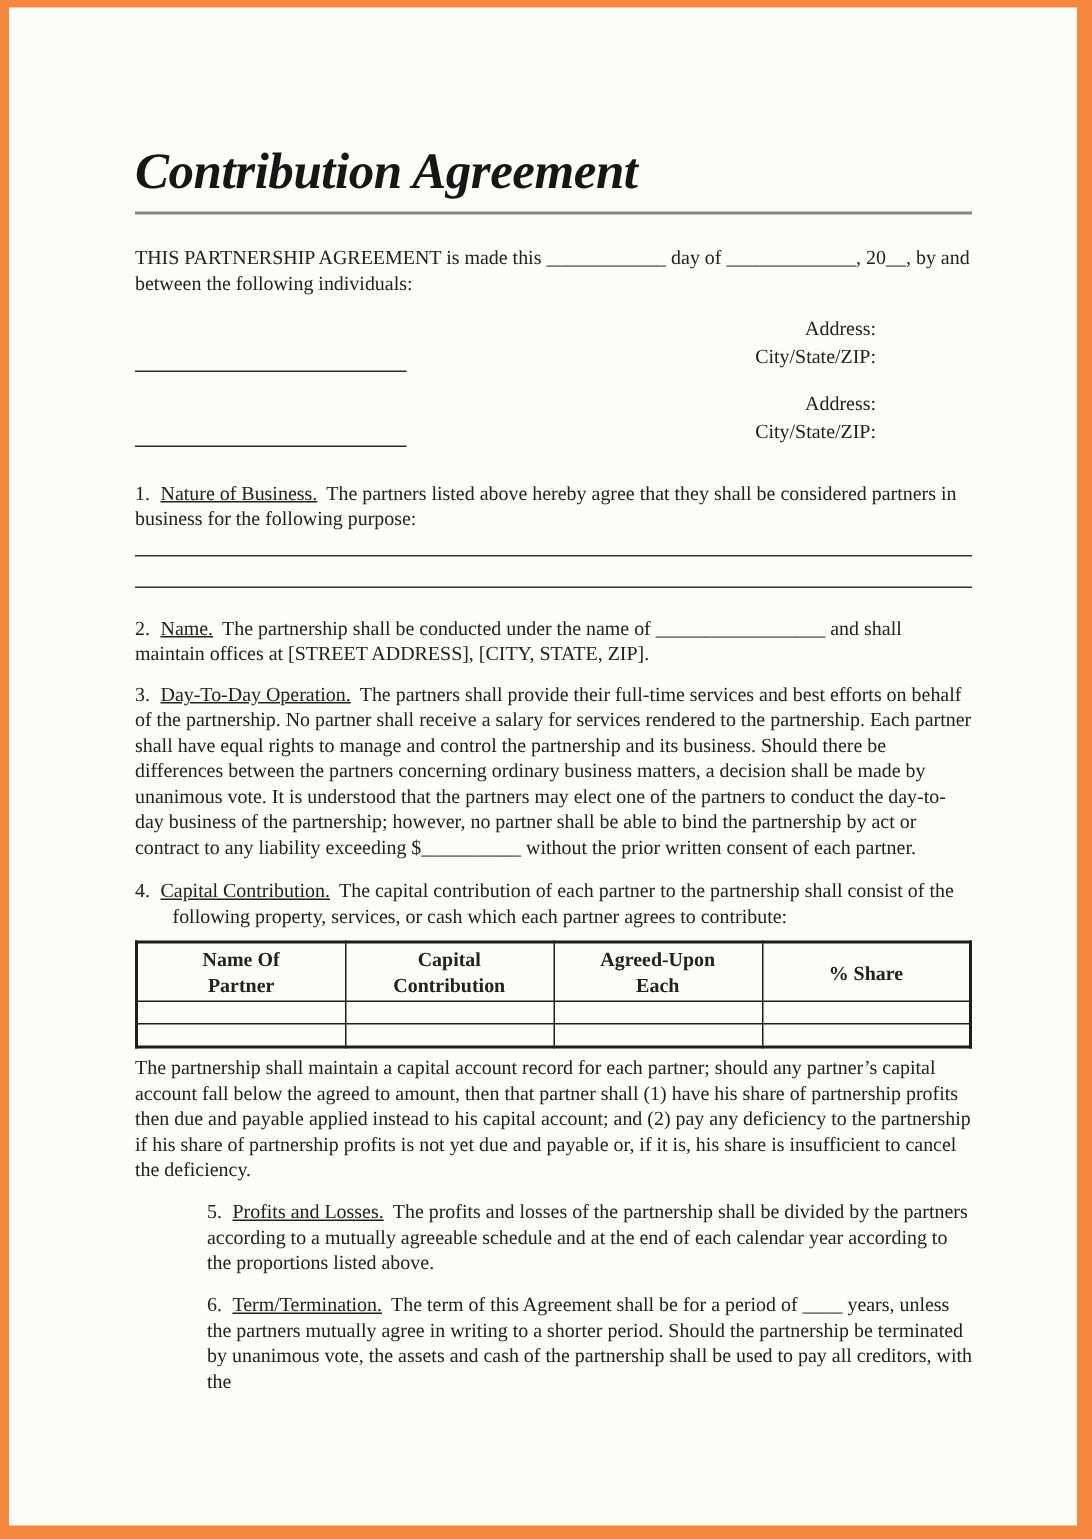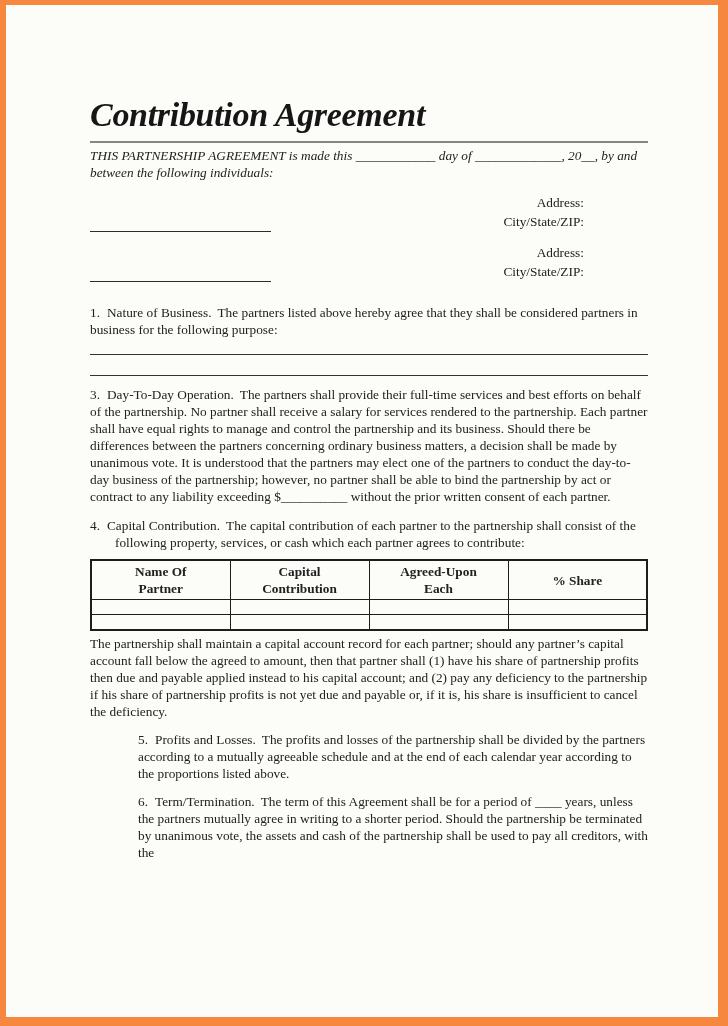--- a/index.html
+++ b/index.html
@@ -28,21 +28,21 @@
     font-size:34px;
     line-height:36px;
     letter-spacing:-0.3px;
     color:#161616;
   }
   .title-rule {
     border:none;
     border-top:2px solid #858585;
     margin-top:8px;
   }
-  .intro { margin-top:4px;font-style:italic; }
+  .intro { margin-top:20px; }
   
   .partners { margin-top:13px; }
   .partner-block { display:flex; }
   .partner-block + .partner-block { margin-top:12px; }
   .pb-left {
     width:264px;
     display:flex;
     align-items:flex-end;
   }
   .name-line {
@@ -61,21 +61,21 @@
   }
   .hline.addr { margin-left:4px; }
   
   .section { margin-top:11px; }
   .sec-1 { margin-top:22px; }
   .sec-2 { margin-top:18px; }
   .sec-3 { margin-top:10px; }
   .sec-4 { margin-top:12px; }
   .sec-5, .sec-6 { margin-top:11px;margin-left:48px; }
   .sec-num { margin-right:7px; }
-  .sec-heading { }
+  .sec-heading { text-decoration:underline; }
   .sec-heading:after { content:""; }
   .sec-gap { display:inline-block; width:6px; }
   .hanging { padding-left:25px; text-indent:-25px; }
   
   .purpose-lines { }
   .fill-line { height:17px; border-bottom:1.6px solid #333; }
   .fill-line + .fill-line { height:21px; }
   
   .cap-table {
     width:100%;
@@ -141,20 +141,21 @@
     </div>
   </div>
 
   <p class="section sec-1"><span class="sec-num">1.</span><span class="sec-heading">Nature of Business.</span><span class="sec-gap"></span><span>The partners listed above hereby agree that they shall be considered partners in business for the following purpose:</span></p>
 
   <div class="purpose-lines">
     <div class="fill-line"></div>
     <div class="fill-line"></div>
   </div>
 
+  <p class="section sec-2"><span class="sec-num">2.</span><span class="sec-heading">Name.</span><span class="sec-gap"></span><span>The partnership shall be conducted under the name of _________________ and shall maintain offices at [STREET ADDRESS], [CITY, STATE, ZIP].</span></p>
 
   <p class="section sec-3"><span class="sec-num">3.</span><span class="sec-heading">Day-To-Day Operation.</span><span class="sec-gap"></span><span>The partners shall provide their full-time services and best efforts on behalf of the partnership.  No partner shall receive a salary for services rendered to the partnership.  Each partner shall have equal rights to manage and control the partnership and its business.  Should there be differences between the partners concerning ordinary business matters, a decision shall be made by unanimous vote. It is understood that the partners may elect one of the partners to conduct the day-to-day business of the partnership; however, no partner shall be able to bind the partnership by act or contract to any liability exceeding $__________ without the prior written consent of each partner.</span></p>
 
   <p class="section sec-4 hanging"><span class="sec-num">4.</span><span class="sec-heading">Capital Contribution.</span><span class="sec-gap"></span><span>The capital contribution of each partner to the partnership shall consist of the following property, services, or cash which each partner agrees to contribute:</span></p>
 
   <table class="cap-table">
     <thead>
       <tr>
         <th>Name Of Partner</th>
         <th>Capital Contribution</th>

